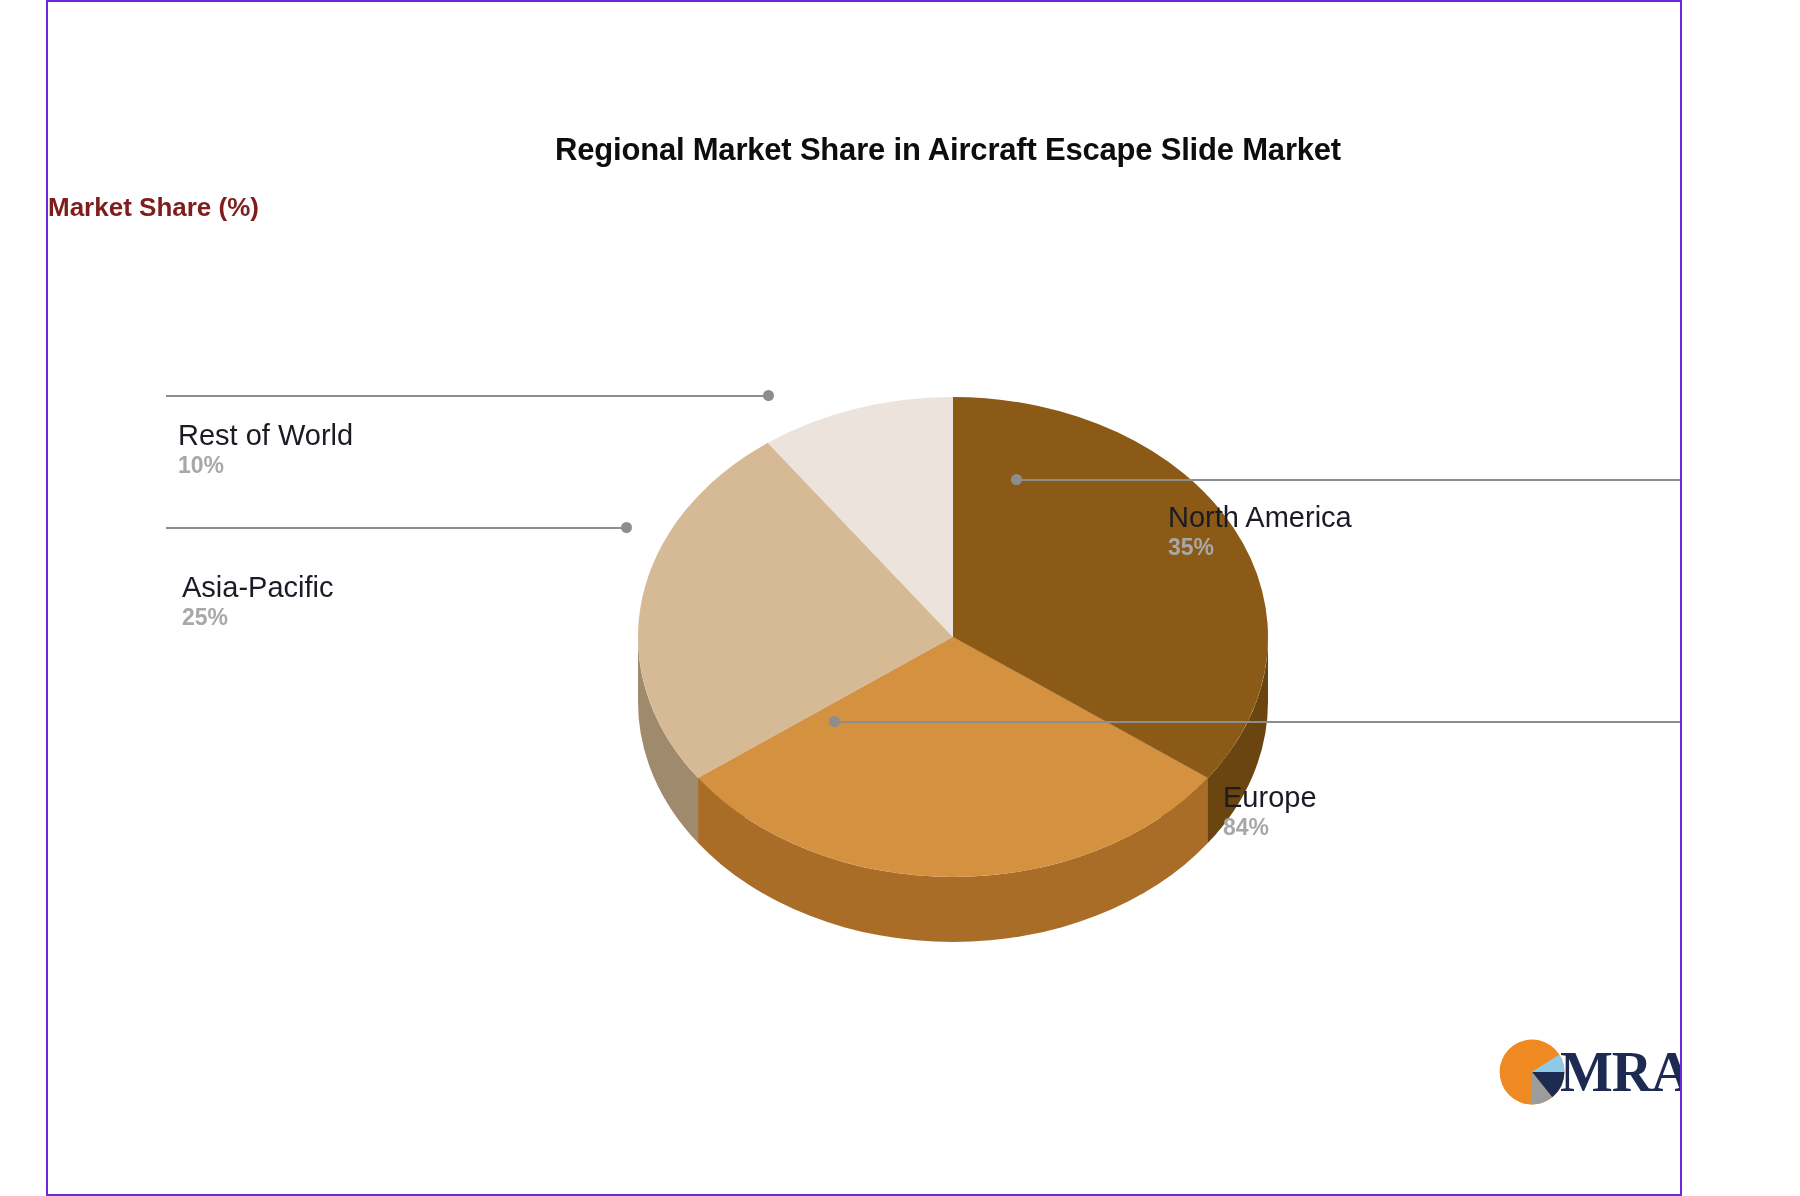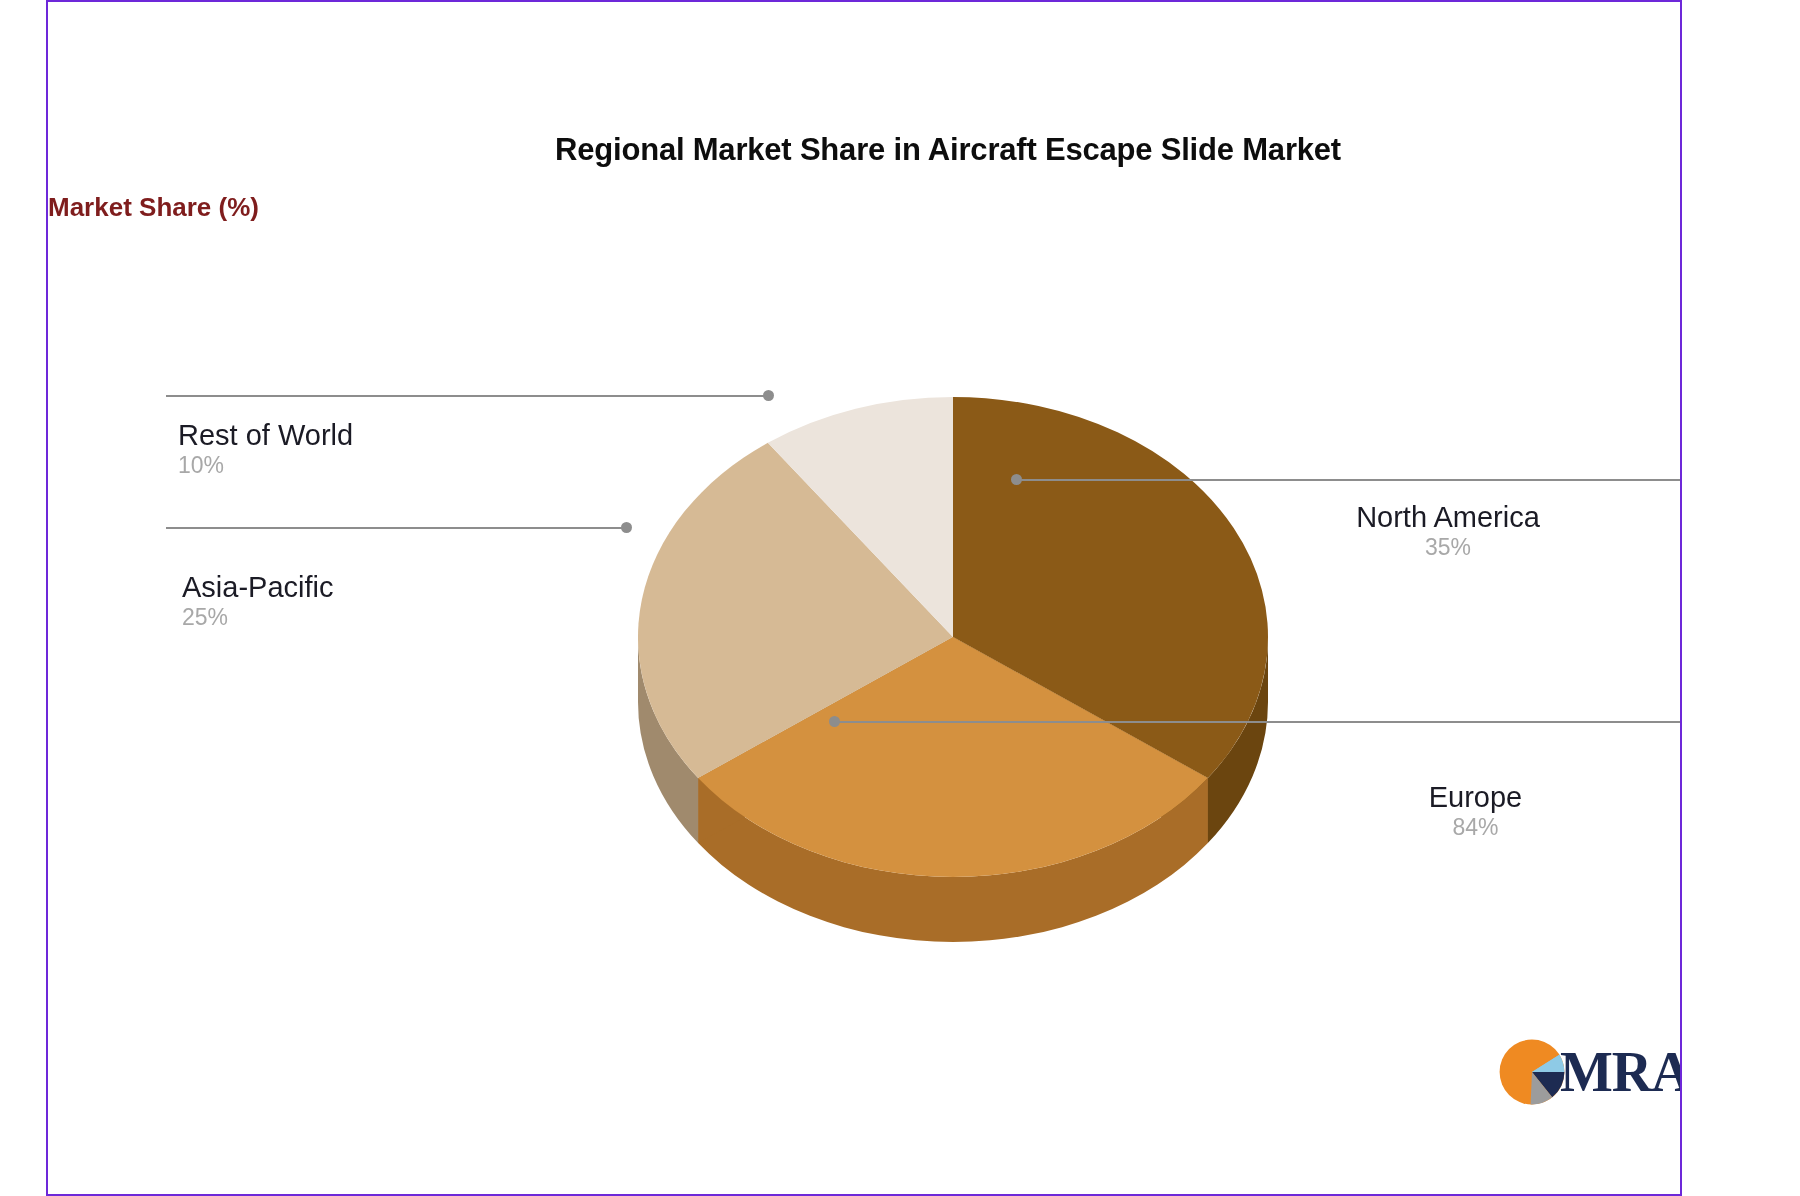--- a/index.html
+++ b/index.html
@@ -62,23 +62,24 @@
     font-size: 29px;
     color: #1b1b25;
     line-height: 30px;
     white-space: nowrap;
   }
   .callout .cl-value {
     font-size: 23px;
     color: #a8a8a8;
     line-height: 30px;
     white-space: nowrap;
+    font-weight: bold;
   }
   .callout.left  .cl-name, .callout.left  .cl-value { text-align: left; }
-  .callout.right .cl-name, .callout.right .cl-value { text-align: center; }
+  .callout.right .cl-name, .callout.right .cl-value { text-align: left; }
 
   #callout-rest-of-world { left: 130px; top: 418px; width: 640px; }
   #callout-asia-pacific  { left: 134px; top: 570px; width: 500px; }
   #callout-north-america { left: 1120px; top: 500px; width: 560px; }
   #callout-europe        { left: 1175px; top: 780px; width: 505px; }
 
   
   .leader {
     position: absolute;
     height: 0;

